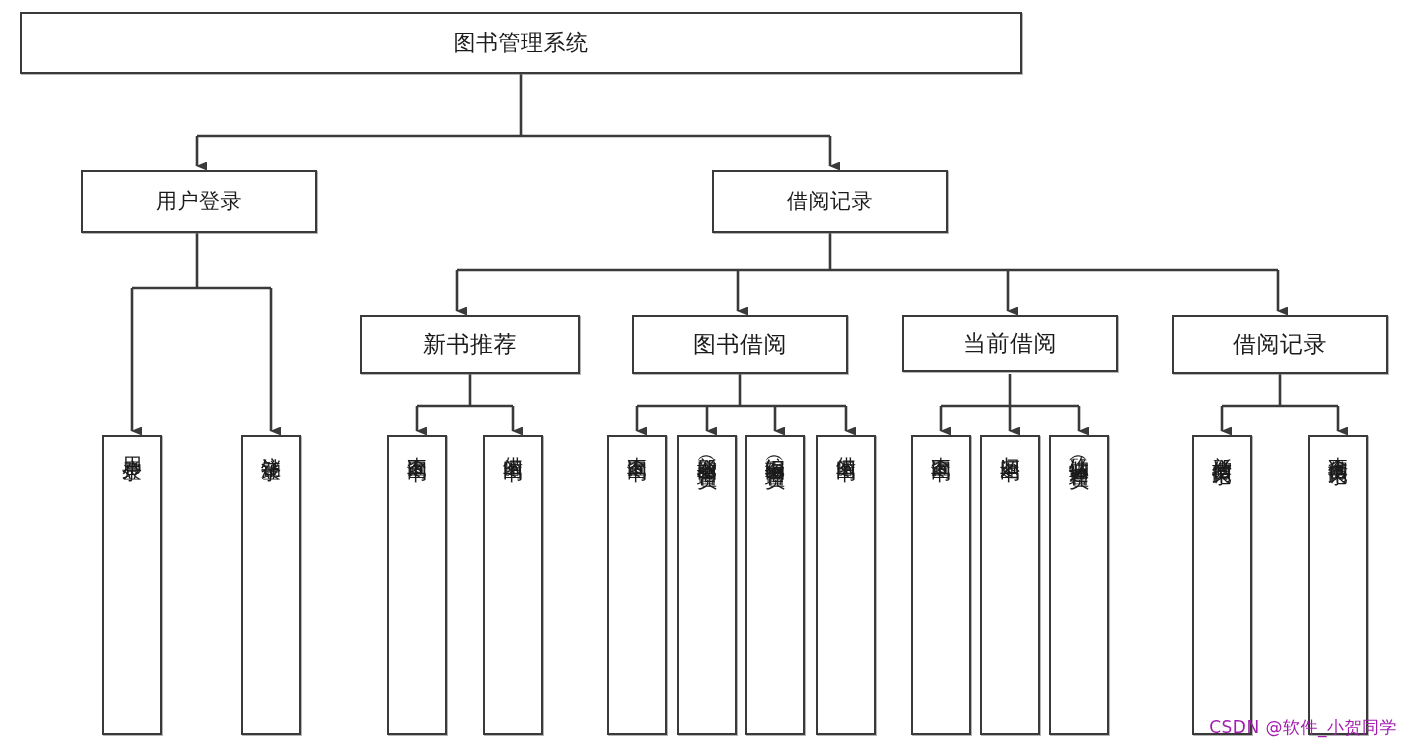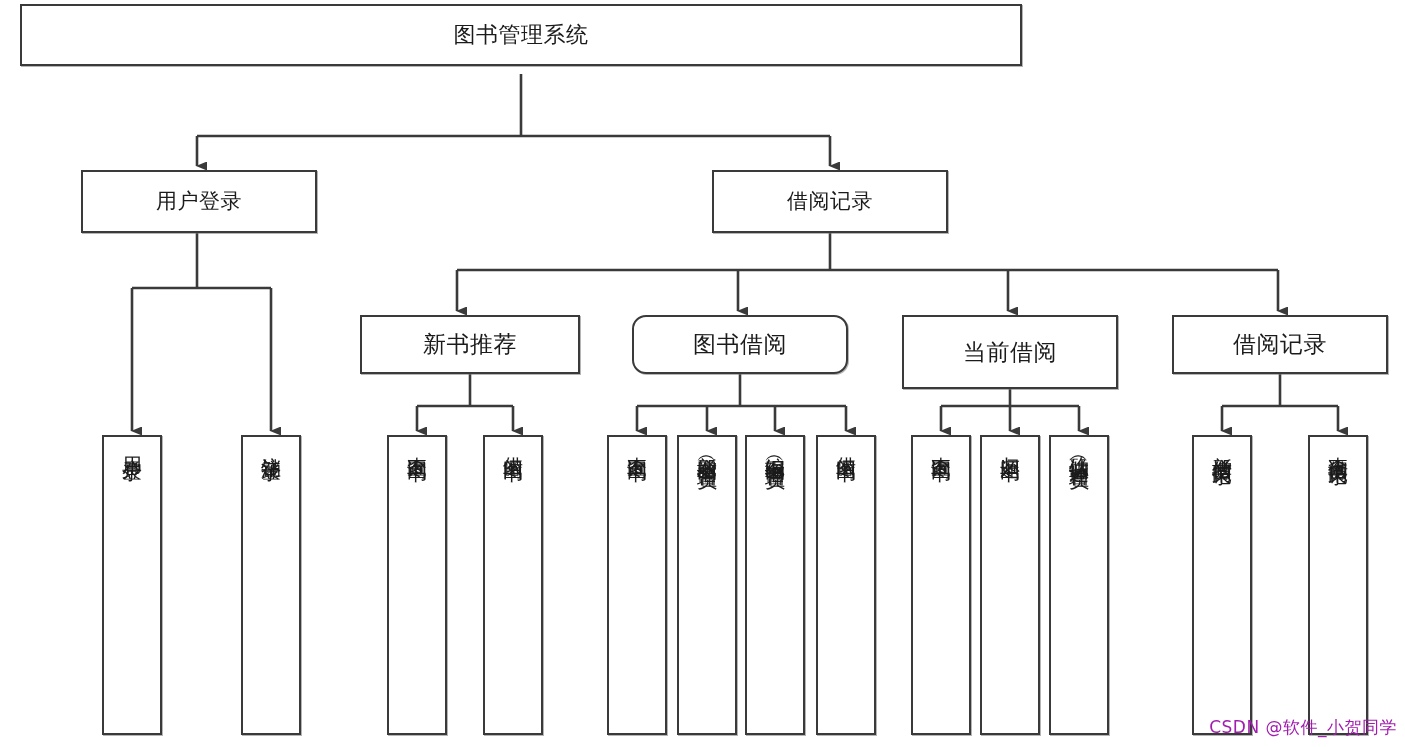--- a/index.html
+++ b/index.html
@@ -124,38 +124,38 @@
       <path d="M1010,406 L1010,431" marker-end="url(#arrowhead)"></path>
       <path d="M1079,406 L1079,431" marker-end="url(#arrowhead)"></path>
 
       <path d="M1280,374 L1280,406"></path>
       <path d="M1222,406 L1338,406"></path>
       <path d="M1222,406 L1222,431" marker-end="url(#arrowhead)"></path>
       <path d="M1338,406 L1338,431" marker-end="url(#arrowhead)"></path>
     </g>
   </svg>
 
-  <div class="node root" style="left:20px; top:4px; width:1002px; height:62px;">
+  <div class="node root" style="left:20px; top:12px; width:1002px; height:62px;">
     <span class="node-label">图书管理系统</span>
   </div>
 
   <div class="node level2" style="left:81px; top:170px; width:236px; height:63px;">
     <span class="node-label">用户登录</span>
   </div>
   <div class="node level2" style="left:712px; top:170px; width:236px; height:63px;">
     <span class="node-label">借阅记录</span>
   </div>
 
   <div class="node level3" style="left:360px; top:315px; width:220px; height:59px;">
     <span class="node-label">新书推荐</span>
   </div>
-  <div class="node level3" style="left:632px; top:315px; width:216px; height:59px;border-radius:14px;">
+  <div class="node level3" style="left:632px; top:315px; width:216px; height:59px;">
     <span class="node-label">图书借阅</span>
   </div>
-  <div class="node level3" style="left:902px; top:315px; width:216px; height:74px;">
+  <div class="node level3" style="left:902px; top:315px; width:216px; height:57px;">
     <span class="node-label">当前借阅</span>
   </div>
   <div class="node level3" style="left:1172px; top:315px; width:216px; height:59px;">
     <span class="node-label">借阅记录</span>
   </div>
 
   <div class="node vertical" style="left:102px; top:435px; width:60px; height:300px;">
     <span class="node-label">用户登录</span>
   </div>
   <div class="node vertical" style="left:241px; top:435px; width:60px; height:300px;">

